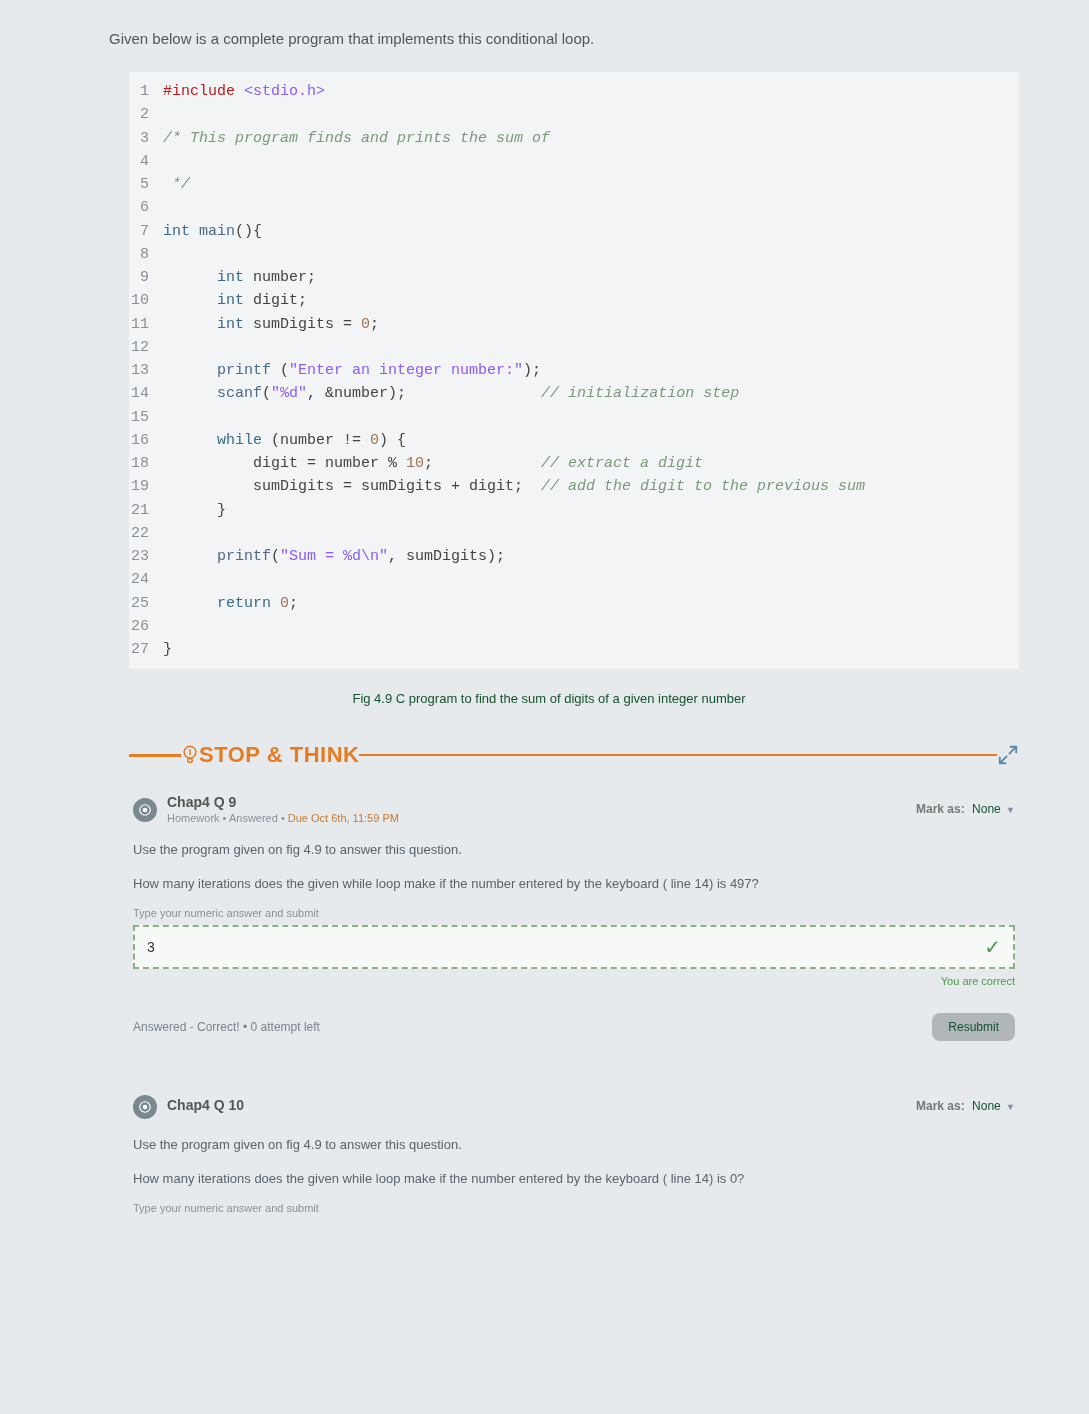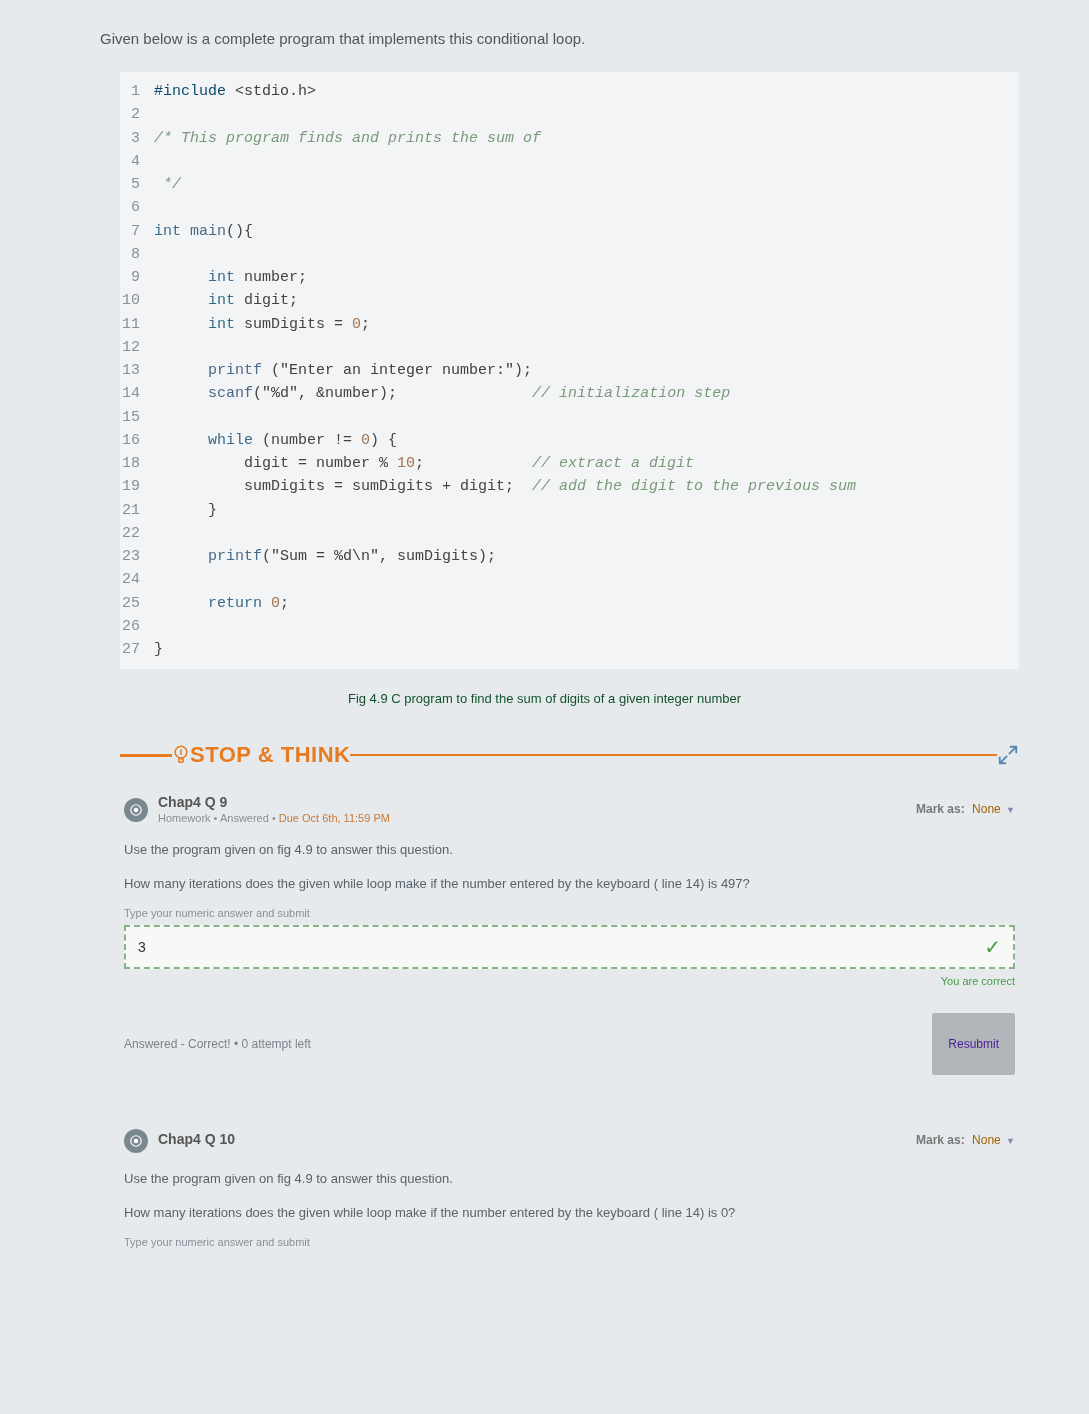--- a/index.html
+++ b/index.html
@@ -3,35 +3,35 @@
 <meta charset="utf-8">
 <style>
   * { box-sizing: border-box; margin: 0; padding: 0; }
   body {
     font-family: Arial, Helvetica, sans-serif;
     background: #e6eaec;
     width: 1089px;
     color: #444;
     padding: 0;
   }
-  .page { padding: 20px 40px 40px 40px; }
+  .page { padding: 20px 40px 40px 40px; margin-left: 9px; }
   .intro { font-size: 15px; color: #555; margin: 10px 60px 25px 60px; }
   .code-block {
     background: #f2f4f5;
     font-family: "Courier New", monospace;
     font-size: 15px;
     line-height: 1.55;
     margin: 0 30px 0 80px;
     padding: 8px 0;
   }
   .code-row { display: flex; }
   .ln { width: 34px; text-align: right; color: #8a9099; padding-right: 14px; flex: 0 0 34px; user-select: none; }
   .code { white-space: pre; }
-  .inc { color: #0c4a6e; }
-  .str { color: #404040; }
+  .inc { color: #b91c1c; }
+  .str { color: #8b5cf6; }
   .cmt { color: #7a9a7a; font-style: italic; }
   .kw  { color: #3a6a8a; }
   .num { color: #a2724e; }
   .fn  { color: #4a6a8a; }
   .fig-caption { text-align: center; font-size: 13px; color: #14532d; margin: 22px 0 36px 0; }
 
   .stop-think {
     display: flex; align-items: center; gap: 0;
     margin: 0 30px 18px 80px;
   }
@@ -57,42 +57,42 @@
     background: #7a8890; color: #fff; font-size: 10px;
     display: flex; align-items: center; justify-content: center; flex: 0 0 24px;
     margin-top: 2px;
   }
   .q-meta { flex: 1; }
   .q-title { font-weight: 700; font-size: 14px; color: #555; margin-bottom: 2px; }
   .q-sub { font-size: 11px; color: #8a9099; }
   .q-sub .due { color: #c97a36; }
   .mark-as { font-size: 12px; color: #4a6a8a; white-space: nowrap; }
   .mark-as .lbl { color: #777; font-weight: 700; margin-right: 4px; }
-  .mark-as .val { color: #a16207; }
+  .mark-as .val { color: #14532d; }
   .mark-as .tri { font-size: 9px; color: #88a; margin-left: 2px; }
 
   .q-body { margin: 16px 0 10px 0; }
   .q-body p { margin-bottom: 14px; line-height: 1.5; }
   .hint { font-size: 11px; color: #8a9099; margin-bottom: 6px; }
 
   .answer-box {
     border: 2px dashed #88b288;
     background: #f6f9f6;
     padding: 8px 12px;
     display: flex; align-items: center; justify-content: space-between;
     font-size: 14px; color: #333;
   }
   .check { color: #4a9a4a; font-size: 20px; }
   .correct-note { text-align: right; font-size: 11px; color: #4a9a4a; margin-top: 6px; }
 
   .attempts-row { display: flex; justify-content: space-between; align-items: center; margin-top: 26px; }
   .attempts { font-size: 12px; color: #7a828a; }
   .resubmit {
-    background: #b0b6ba; color: #4c1d95; font-size: 12px;
-    padding: 24px 16px; border-radius: 2px; border: none;
+    background: #b0b6ba; color: #14532d; font-size: 12px;
+    padding: 7px 16px; border-radius: 8px; border: none;
   }
 </style>
 </head>
 <body>
 
 <div class="page">
 
   <p class="intro">Given below is a complete program that implements this conditional loop.</p>
 
   <div class="code-block" id="code-listing">

